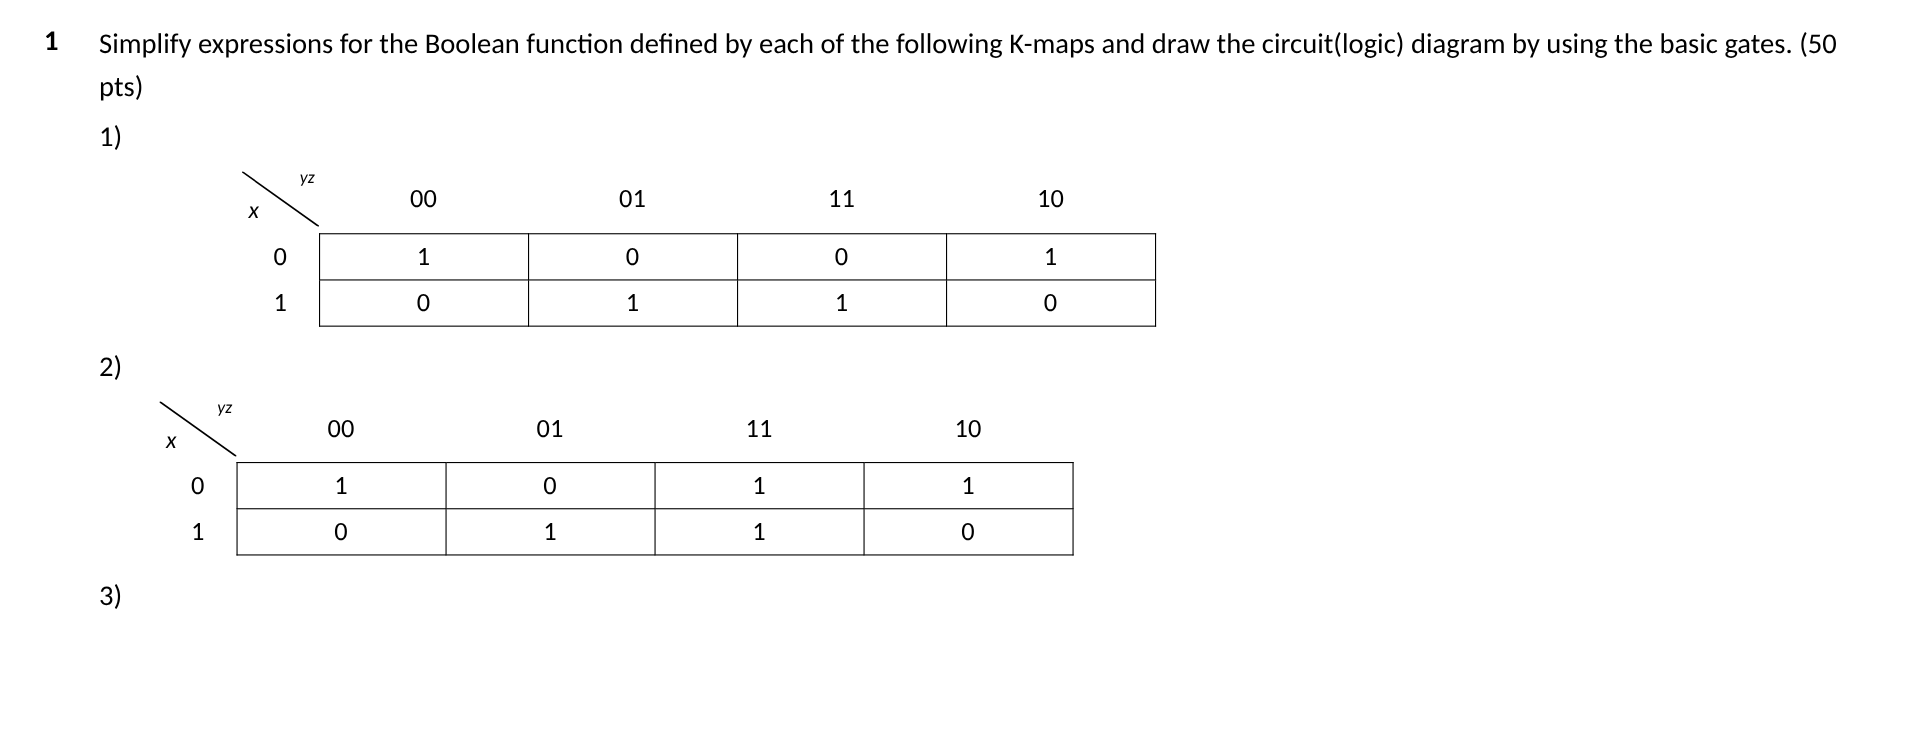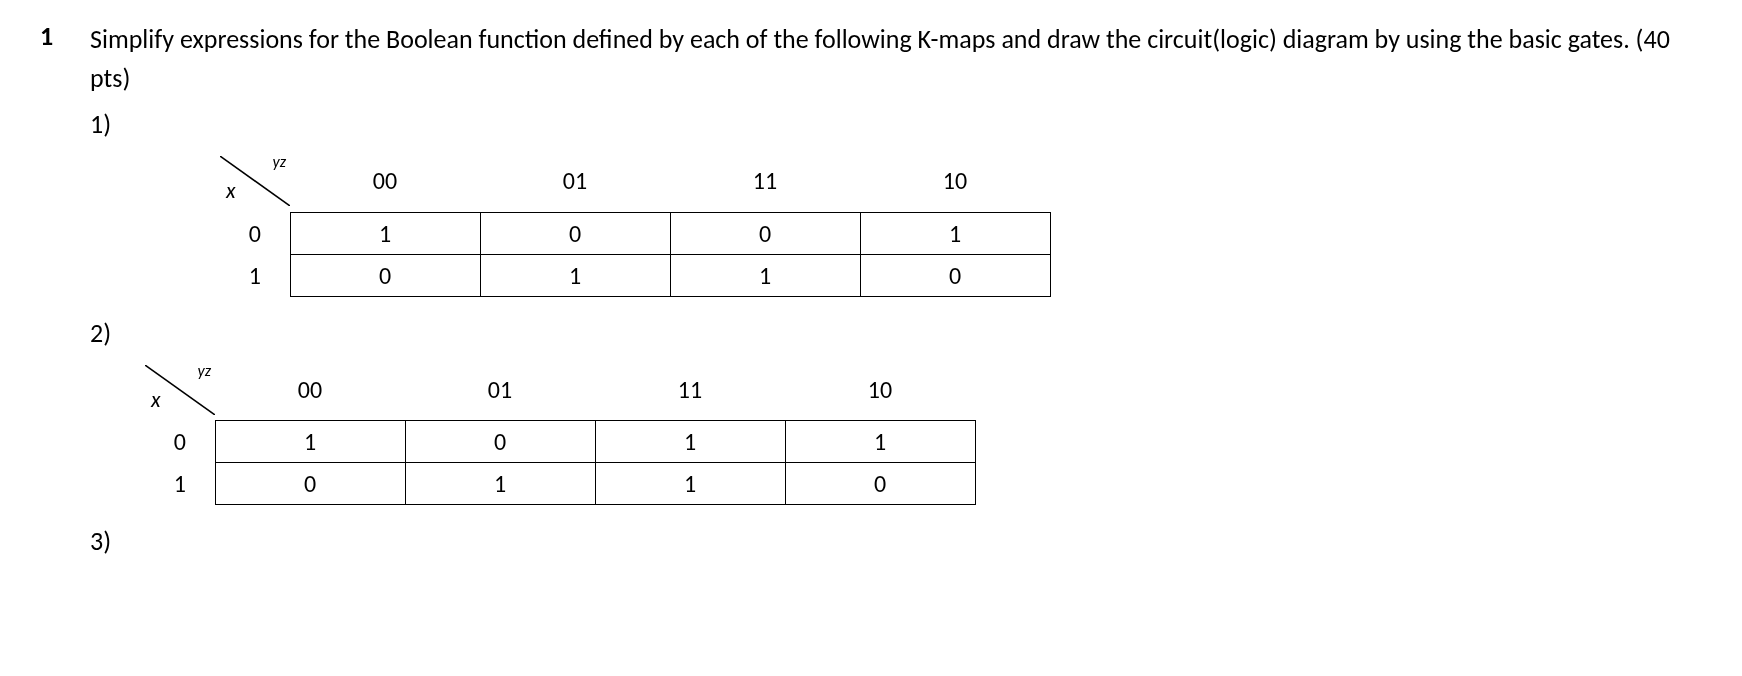--- a/index.html
+++ b/index.html
@@ -99,21 +99,21 @@
     table.kmap-table tr.data-row th {
       border: none;
     }
   </style>
 </head>
 <body>
 
 <div class="question-row">
   <div class="question-number">1</div>
   <div class="question-body">
-    <div class="question-text">Simplify expressions for the Boolean function defined by each of the following K-maps and draw the circuit(logic) diagram by using the basic gates. (40 pts)</div>
+    <div class="question-text">Simplify expressions for the Boolean function defined by each of the following K-maps and draw the circuit(logic) diagram by using the basic gates. (50 pts)</div>
 
     <div class="subpart">1)</div>
     <div class="kmap-container">
       <table class="kmap-table">
         <tbody>
             <tr>
           <th class="row-header">
             <div class="kmap-corner">
               <svg width="70" height="50">
                 <line x1="0" y1="0" x2="70" y2="50" stroke="#000" stroke-width="1.5"></line>

